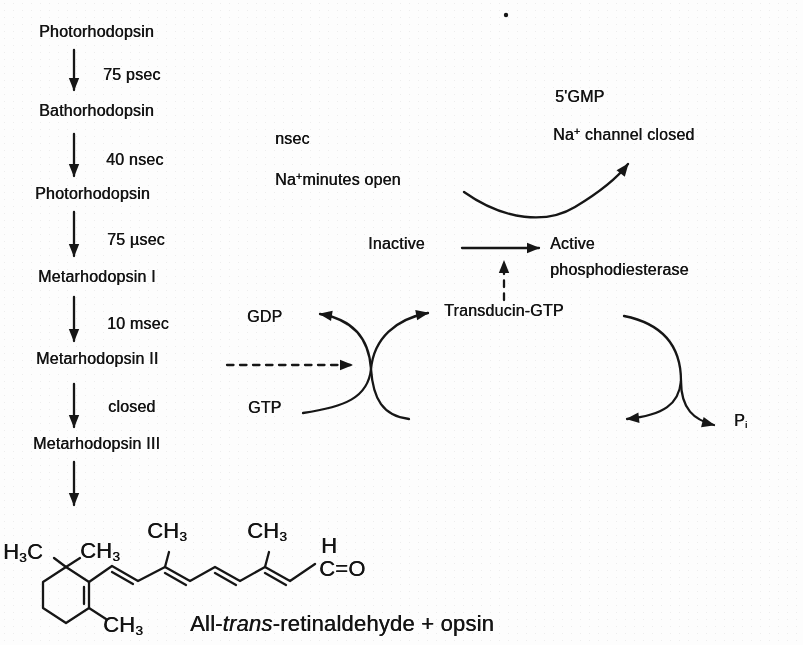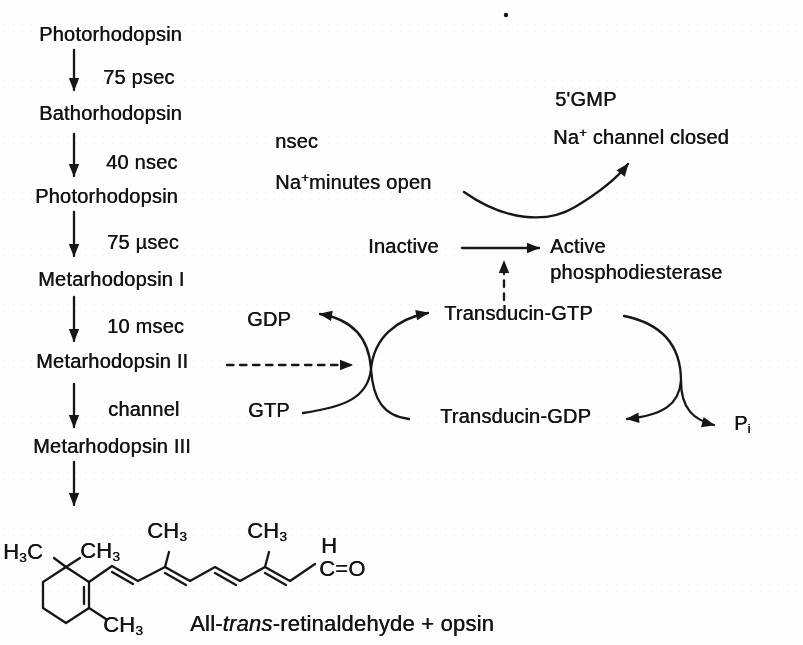--- a/index.html
+++ b/index.html
@@ -4,21 +4,21 @@
 <style>
   html,body{margin:0;padding:0;background:#fff;}
   #page{
     position:relative;width:803px;height:645px;overflow:hidden;
     background-color:#fdfdfd;
     background-image:radial-gradient(#ededed 0.8px, transparent 0.9px);
     background-size:9px 7px;
     font-family:"Liberation Sans", sans-serif;
   }
   .t{
-    position:absolute;font-size:20px;line-height:1.05;color:#141414;
+    position:absolute;font-size:16px;line-height:1.05;color:#141414;
     white-space:nowrap;letter-spacing:.2px;text-shadow:.45px 0 0 currentColor;
   }
   .big{font-size:22px;}
   .t sub{font-size:.62em;vertical-align:-0.22em;}
   .t sup{font-size:.66em;vertical-align:.5em;}
   .t em{font-style:italic;}
   svg{position:absolute;left:0;top:0;}
   .stroke{stroke:#161616;stroke-width:2.3;fill:none;stroke-linecap:round;stroke-linejoin:round;}
   .dashed{stroke-dasharray:6.5 6.5;}
 </style>
@@ -75,37 +75,36 @@
 
   <div class="t" style="left:39px;top:24px">Photorhodopsin</div>
   <div class="t" style="left:103px;top:67px">75 psec</div>
   <div class="t" style="left:39px;top:103px">Bathorhodopsin</div>
   <div class="t" style="left:106px;top:152px">40 nsec</div>
   <div class="t" style="left:35px;top:186px">Photorhodopsin</div>
   <div class="t" style="left:107px;top:232px">75 µsec</div>
   <div class="t" style="left:38px;top:269px">Metarhodopsin I</div>
   <div class="t" style="left:107px;top:316px">10 msec</div>
   <div class="t" style="left:36px;top:351px">Metarhodopsin II</div>
-  <div class="t" style="left:108px;top:399px">channel</div>
+  <div class="t" style="left:108px;top:399px">closed</div>
   <div class="t" style="left:33px;top:436px">Metarhodopsin III</div>
 
   <div class="t" style="left:275px;top:131px">nsec</div>
   <div class="t" style="left:275px;top:171px"><span>Na</span><sup>+</sup><span>minutes open</span></div>
 
   <div class="t" style="left:555px;top:89px">5'GMP</div>
   <div class="t" style="left:553px;top:126px"><span>Na</span><sup>+</sup><span> channel closed</span></div>
 
   <div class="t" style="left:368px;top:236px">Inactive</div>
   <div class="t" style="left:550px;top:236px">Active</div>
   <div class="t" style="left:550px;top:262px">phosphodiesterase</div>
 
   <div class="t" style="left:247px;top:309px">GDP</div>
   <div class="t" style="left:444px;top:303px">Transducin-GTP</div>
   <div class="t" style="left:248px;top:400px">GTP</div>
-  <div class="t" style="left:440px;top:406px">Transducin-GDP</div>
   <div class="t" style="left:734px;top:413px"><span>P</span><sub>i</sub></div>
 
   <div class="t big" style="left:3px;top:540px"><span>H</span><sub>3</sub><span>C</span></div>
   <div class="t big" style="left:80px;top:539px"><span>CH</span><sub>3</sub></div>
   <div class="t big" style="left:147px;top:519px"><span>CH</span><sub>3</sub></div>
   <div class="t big" style="left:247px;top:519px"><span>CH</span><sub>3</sub></div>
   <div class="t big" style="left:321px;top:534px">H</div>
   <div class="t big" style="left:319px;top:557px">C=O</div>
   <div class="t big" style="left:103px;top:613px"><span>CH</span><sub>3</sub></div>
 

